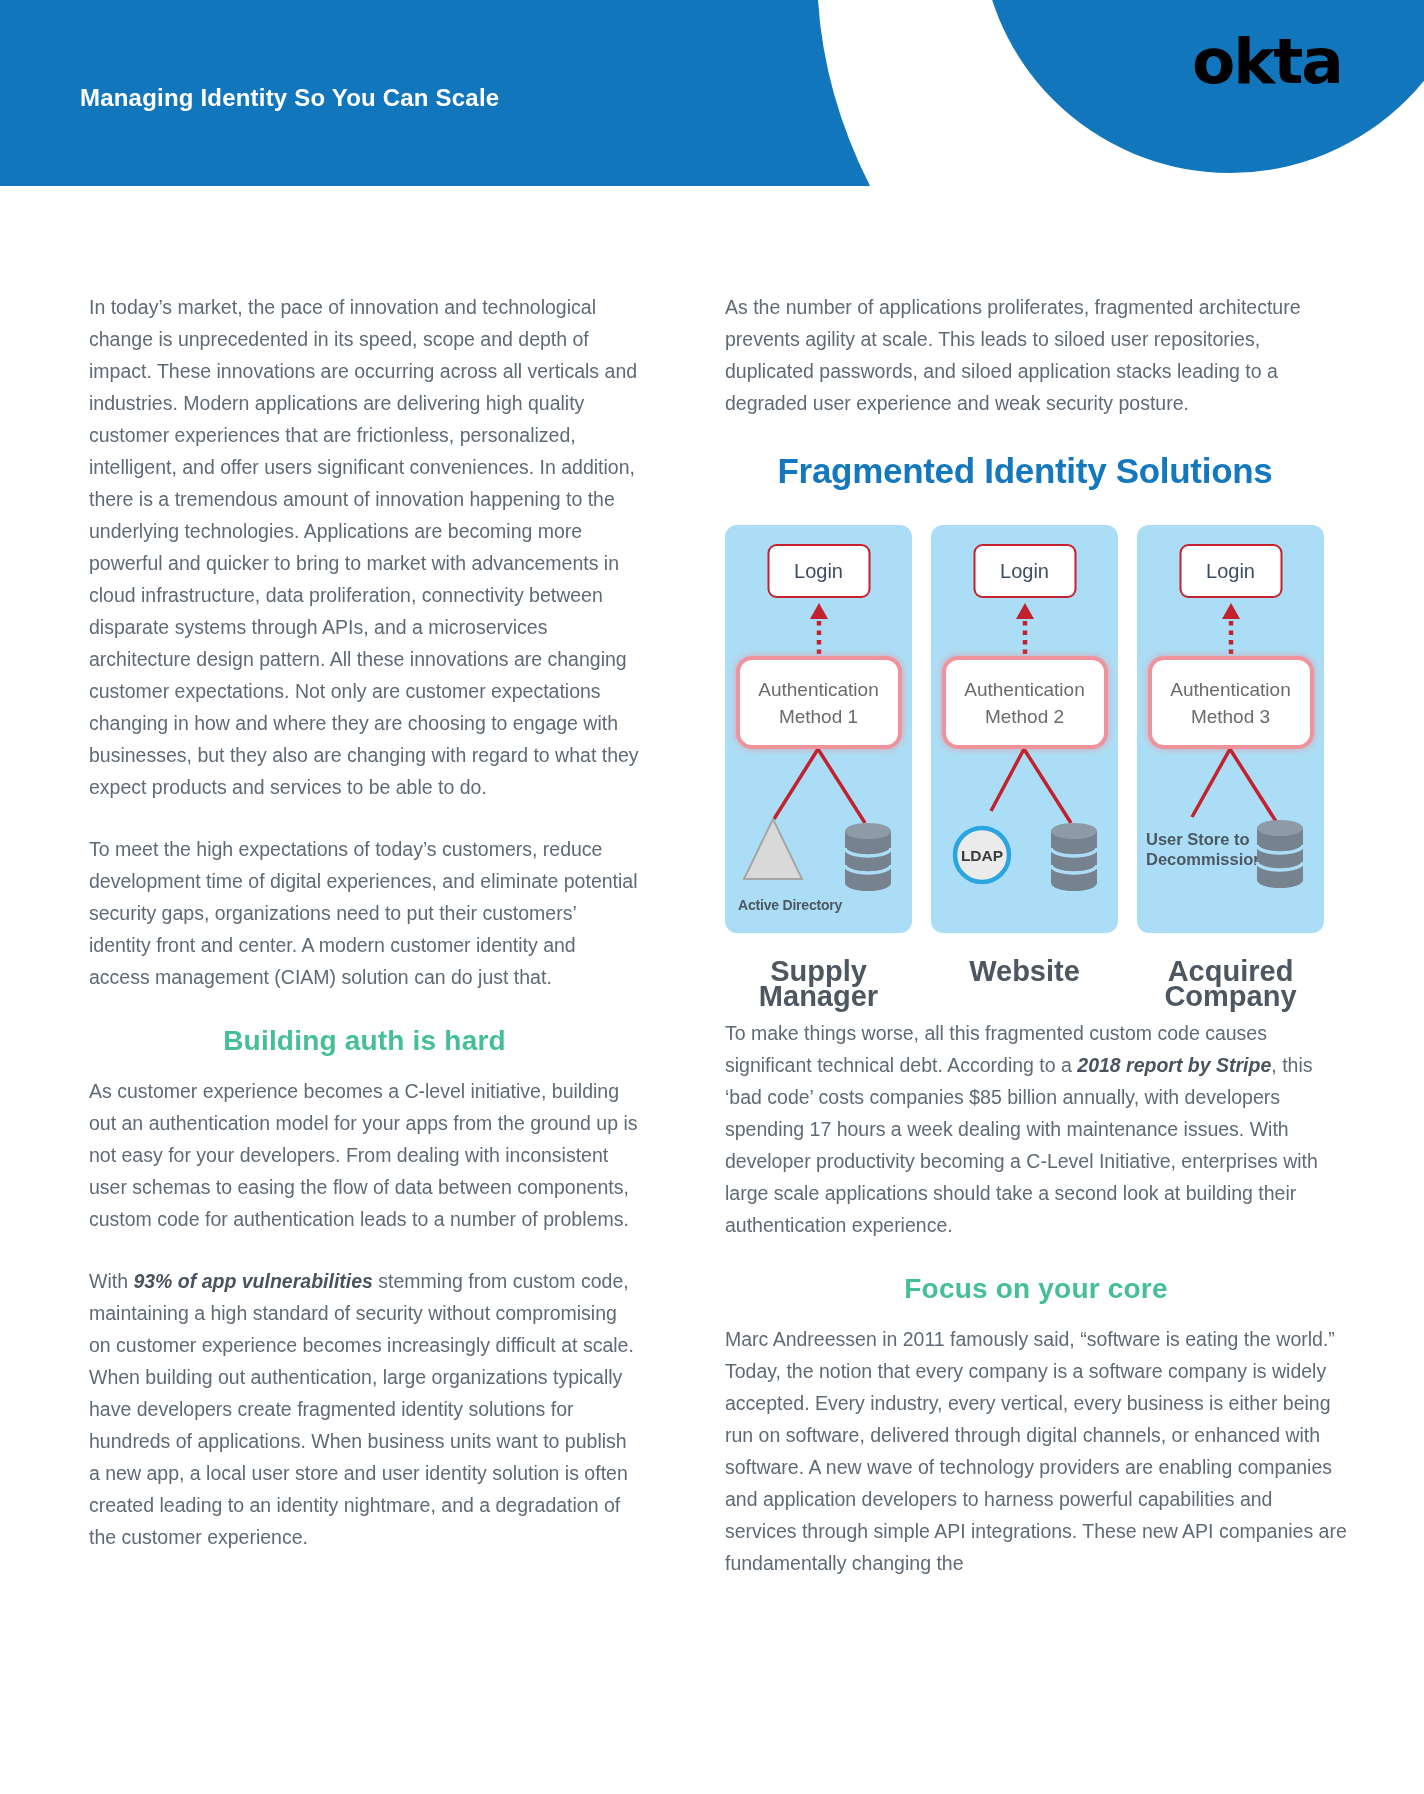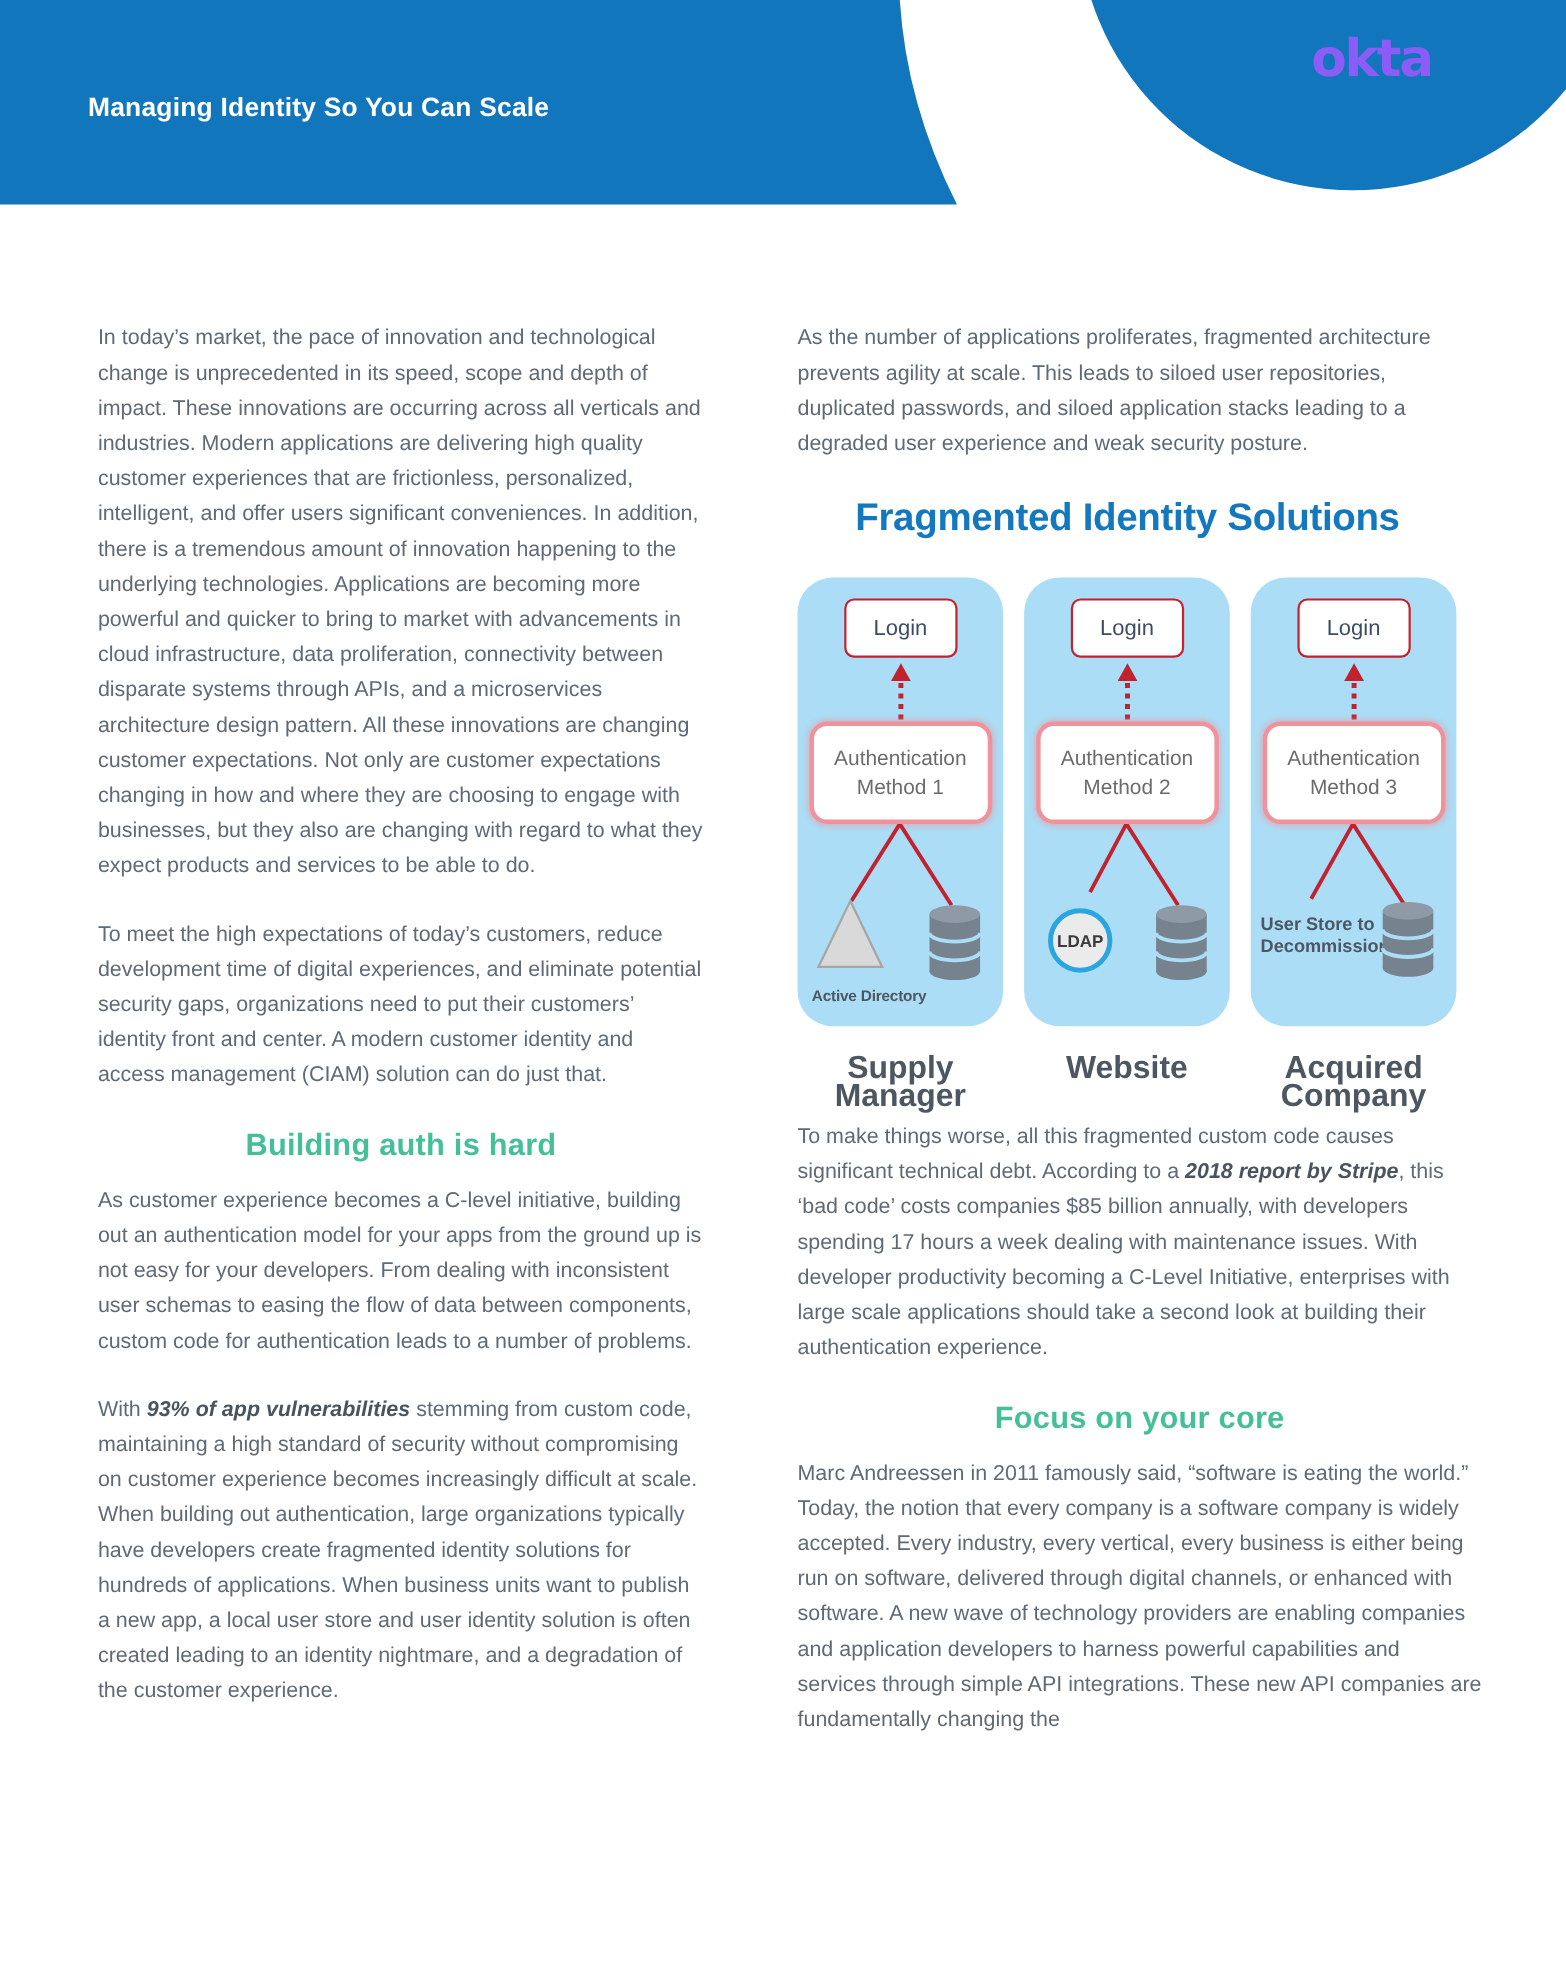--- a/index.html
+++ b/index.html
@@ -7,21 +7,21 @@
     position:relative;width:1424px;height:1794px;overflow:hidden;background:#ffffff;
     font-family:"Liberation Sans",sans-serif;
   }
   
   #header-art{position:absolute;top:0;left:0;width:1424px;height:340px;pointer-events:none;}
   .header-title{
     position:absolute;left:80px;top:84px;color:#ffffff;font-size:24px;font-weight:700;
     letter-spacing:.2px;white-space:nowrap;
   }
   .okta-logo{
-    position:absolute;left:1192px;top:30px;color:#8b5cf6;font-size:47px;font-weight:700;
+    position:absolute;left:1192px;top:30px;color:#000000;font-size:63px;font-weight:700;
     font-family:"DejaVu Sans",sans-serif;letter-spacing:-2px;line-height:1;
   }
   
   .col{position:absolute;top:291px;color:#5E6A75;font-size:19.5px;line-height:32px;}
   #col-left{left:89px;width:551px;}
   #col-right{left:725px;width:622px;}
   .col p{margin:0 0 30px 0;}
   .col h2{
     margin:0 0 16px 0;color:#45BF97;font-size:28px;line-height:36px;font-weight:700;
     letter-spacing:.2px;
@@ -30,21 +30,21 @@
   .bi{font-weight:700;font-style:italic;color:#49545E;}
   
   .diagram{width:600px;margin:22px 0 8px 0;}
   .diagram-title{
     text-align:center;color:#1478BE;font-size:35px;font-weight:700;line-height:44px;
     margin:0 0 32px 0;letter-spacing:-.3px;
     font-family:"Liberation Sans",sans-serif;
   }
   .panel-row{display:flex;gap:19px;}
   .panel{
-    position:relative;width:187px;height:408px;background:#ABDEF6;border-radius:32px;
+    position:relative;width:187px;height:408px;background:#ABDEF6;border-radius:12px;
     flex:0 0 auto;
   }
   .login-box{
     position:absolute;top:19px;left:50%;transform:translateX(-50%);
     width:103px;height:54px;background:#ffffff;border:2.5px solid #C5212E;border-radius:9px;
     display:flex;align-items:center;justify-content:center;
     color:#3C4D63;font-size:20px;box-sizing:border-box;
   }
   .arrow-svg{position:absolute;top:76px;left:50%;transform:translateX(-50%);}
   .auth-box{

